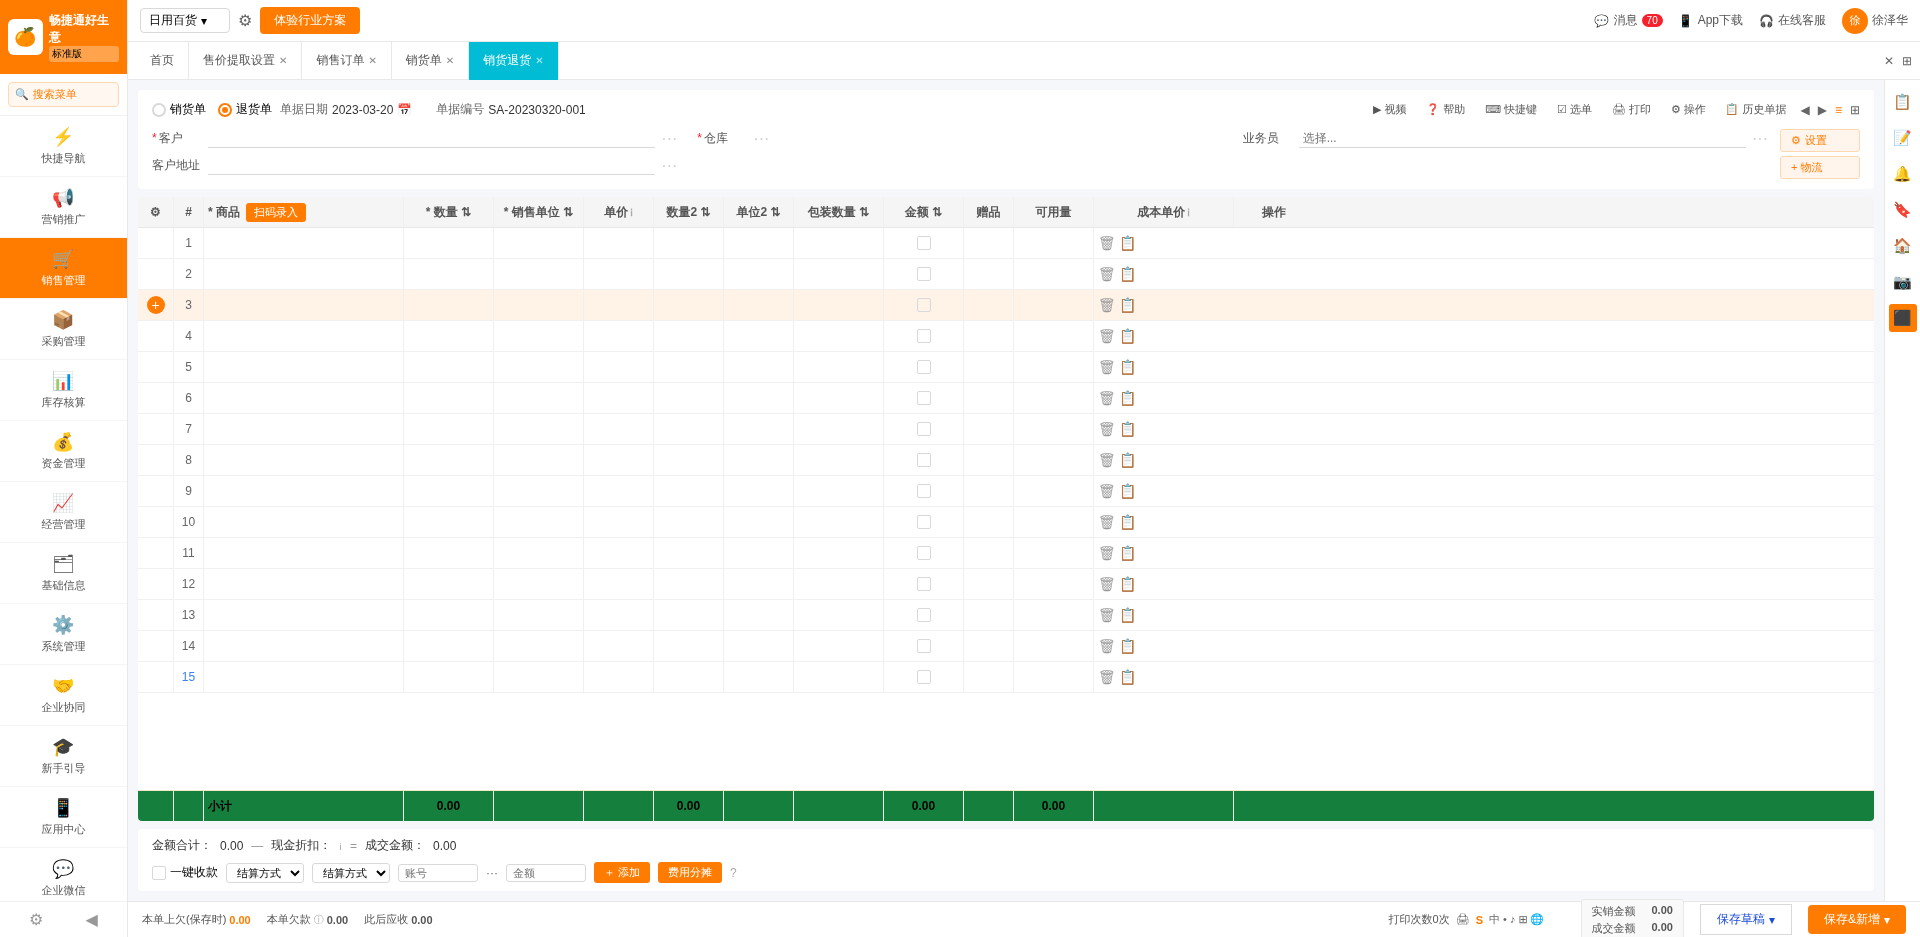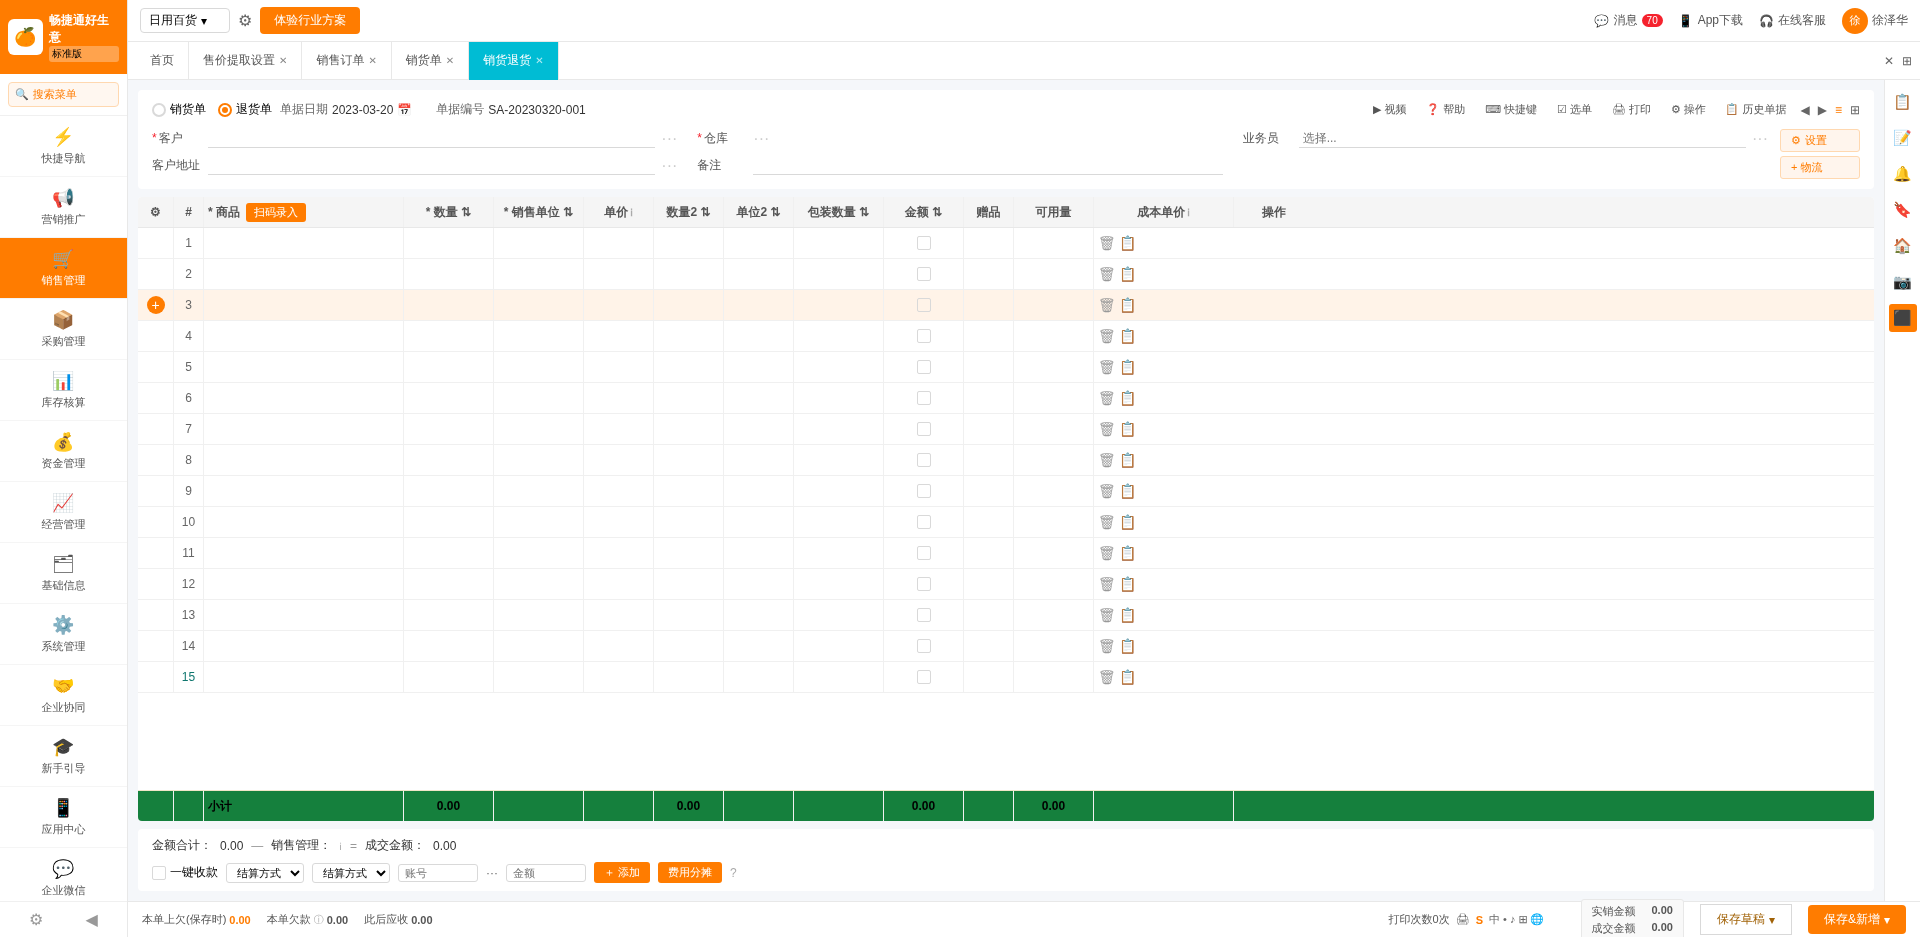--- a/index.html
+++ b/index.html
@@ -89,21 +89,21 @@
     .add-btn { background: #ff7c00; color: #fff; border: none; border-radius: 3px; padding: 3px 10px; font-size: 11px; cursor: pointer; display: flex; align-items: center; gap: 3px; }
 
     
     .status-bar { background: #fff; border-top: 1px solid #e8e8e8; height: 36px; display: flex; align-items: center; padding: 0 14px; gap: 16px; font-size: 11px; color: #555; flex-shrink: 0; }
     .status-item { display: flex; align-items: center; gap: 3px; }
 
     
     .right-panel { width: 36px; background: #fff; border-left: 1px solid #e8e8e8; display: flex; flex-direction: column; align-items: center; padding: 8px 0; gap: 8px; flex-shrink: 0; }
     .right-panel-item { width: 28px; height: 28px; display: flex; align-items: center; justify-content: center; cursor: pointer; color: #999; font-size: 15px; border-radius: 3px; }
     .right-panel-item.active { background: #ff7c00; color: #fff; }
-    .save-draft-btn { background: #fff; border: 1px solid #d9d9d9; border-radius: 0; padding: 6px 16px; font-size: 12px; cursor: pointer; display: flex; align-items: center; gap: 4px; color: #a16207; }
+    .save-draft-btn { background: #fff; border: 1px solid #d9d9d9; border-radius: 0; padding: 6px 16px; font-size: 12px; cursor: pointer; display: flex; align-items: center; gap: 4px; color: #1d4ed8; }
     .save-new-btn { background: #ff7c00; color: #fff; border: none; border-radius: 4px; padding: 6px 16px; font-size: 12px; cursor: pointer; display: flex; align-items: center; gap: 4px; }
 
     .content-wrapper { flex: 1; display: flex; flex-direction: column; overflow: hidden; position: relative; }
   </style>
 </head>
 <body>
 
 <div class="sidebar">
   <div class="sidebar-logo">
     <div class="sidebar-logo-icon">🍊</div>
@@ -318,24 +318,20 @@
                   <input class="form-input" type="text" placeholder="选择..." style="">
                   <span class="form-dots">···</span>
                 </div>
               </div>
               <div style="display:grid; grid-template-columns:1fr 1fr 1fr; gap:8px 20px;">
                 <div class="form-row">
                   <span class="form-label">客户地址</span>
                   <input class="form-input" type="text" style="">
                   <span class="form-dots">···</span>
                 </div>
-                <div class="form-row">
-                  <span class="form-label">备注</span>
-                  <input class="form-input" type="text" style="flex: 2 1 0%;">
-                </div>
               </div>
             </div>
             <div style="display:flex;flex-direction:column;gap:4px;min-width:80px;">
               <button class="form-action-btn" style="background:#fff5ed;border:1px solid #ffd8b0;border-radius:3px;padding:3px 10px;color:#ff7c00;font-size:11px;cursor:pointer;">
                 <span>⚙</span>
                 <span>设置</span>
               </button>
               <button class="form-action-btn" style="background:#fff5ed;border:1px solid #ffd8b0;border-radius:3px;padding:3px 10px;color:#ff7c00;font-size:11px;cursor:pointer;">
                 <span>+ 物流</span>
               </button>
@@ -645,21 +641,21 @@
                 </div>
                 <div style="padding:5px 4px;border-right:1px solid #f0f0f0;min-height:30px;"></div>
                 <div style="padding:5px 4px;border-right:1px solid #f0f0f0;min-height:30px;"></div>
                 <div style="padding:5px 4px;display:flex;align-items:center;gap:4px;min-height:30px;">
       <span style="cursor:pointer;color:#999;font-size:14px;">🗑</span>
       <span style="cursor:pointer;color:#999;font-size:14px;">📋</span>
     </div>
               </div>
               <div style="display: grid; grid-template-columns: 36px 30px 200px 90px 90px 70px 70px 70px 90px 80px 50px 80px 140px 80px; border-bottom: 1px solid rgb(240, 240, 240);">
                 <div style="padding:5px 2px;border-right:1px solid #f0f0f0;min-height:30px;"></div>
-                <div style="padding:5px 2px;display:flex;align-items:center;justify-content:center;border-right:1px solid #f0f0f0;min-height:30px;font-size:12px;color:#0f766e;">15</div>
+                <div style="padding:5px 2px;display:flex;align-items:center;justify-content:center;border-right:1px solid #f0f0f0;min-height:30px;font-size:12px;color:#3b82f6;">15</div>
                 <div style="padding:5px 4px;border-right:1px solid #f0f0f0;min-height:30px;"></div>
                 <div style="padding:5px 4px;border-right:1px solid #f0f0f0;min-height:30px;"></div>
                 <div style="padding:5px 4px;border-right:1px solid #f0f0f0;min-height:30px;"></div>
                 <div style="padding:5px 4px;border-right:1px solid #f0f0f0;min-height:30px;"></div>
                 <div style="padding:5px 4px;border-right:1px solid #f0f0f0;min-height:30px;"></div>
                 <div style="padding:5px 4px;border-right:1px solid #f0f0f0;min-height:30px;"></div>
                 <div style="padding:5px 4px;border-right:1px solid #f0f0f0;min-height:30px;"></div>
                 <div style="padding:5px 4px;display:flex;align-items:center;justify-content:center;border-right:1px solid #f0f0f0;min-height:30px;">
                   <div class="checkbox"></div>
                 </div>
@@ -688,21 +684,21 @@
             <div class="table-cell"></div>
             <div class="table-cell"></div>
           </div>
         </div>
 
         <div class="bottom-area">
           <div class="bottom-row1">
             <span class="amount-total">金额合计：</span>
             <span class="amount-total">0.00</span>
             <span class="minus-sign">—</span>
-            <span class="cash-discount">销售管理：</span>
+            <span class="cash-discount">现金折扣：</span>
             <span style="color:#aaa;font-size:10px;">ℹ</span>
             <span class="eq-sign">=</span>
             <span class="deal-amount">成交金额：</span>
             <span class="deal-amount">0.00</span>
           </div>
           <div class="bottom-row2">
             <label class="checkbox-label">
               <div class="checkbox"></div>
               <span>一键收款</span>
             </label>

